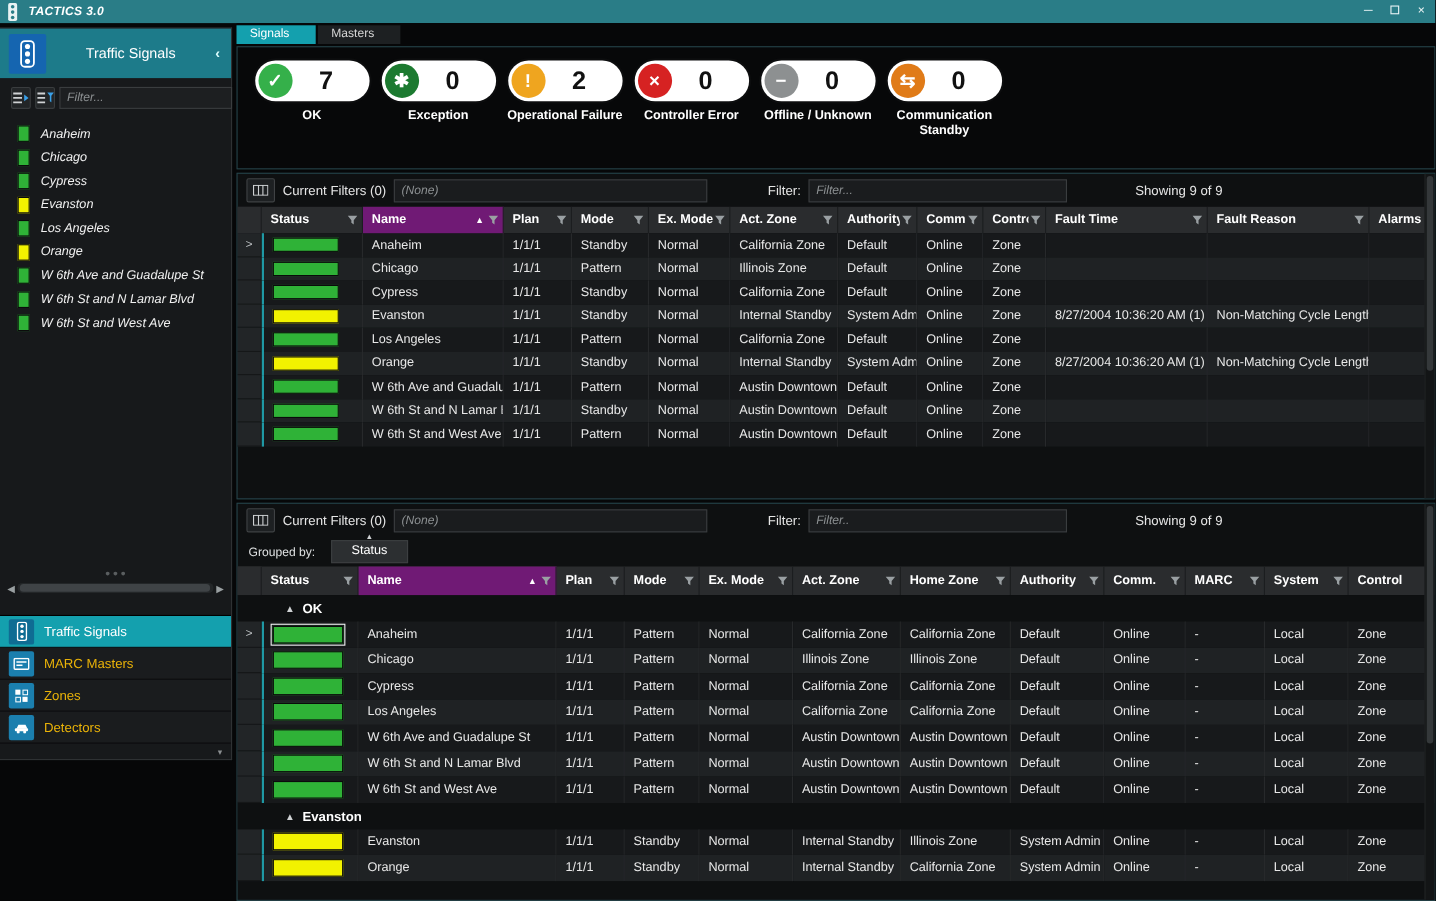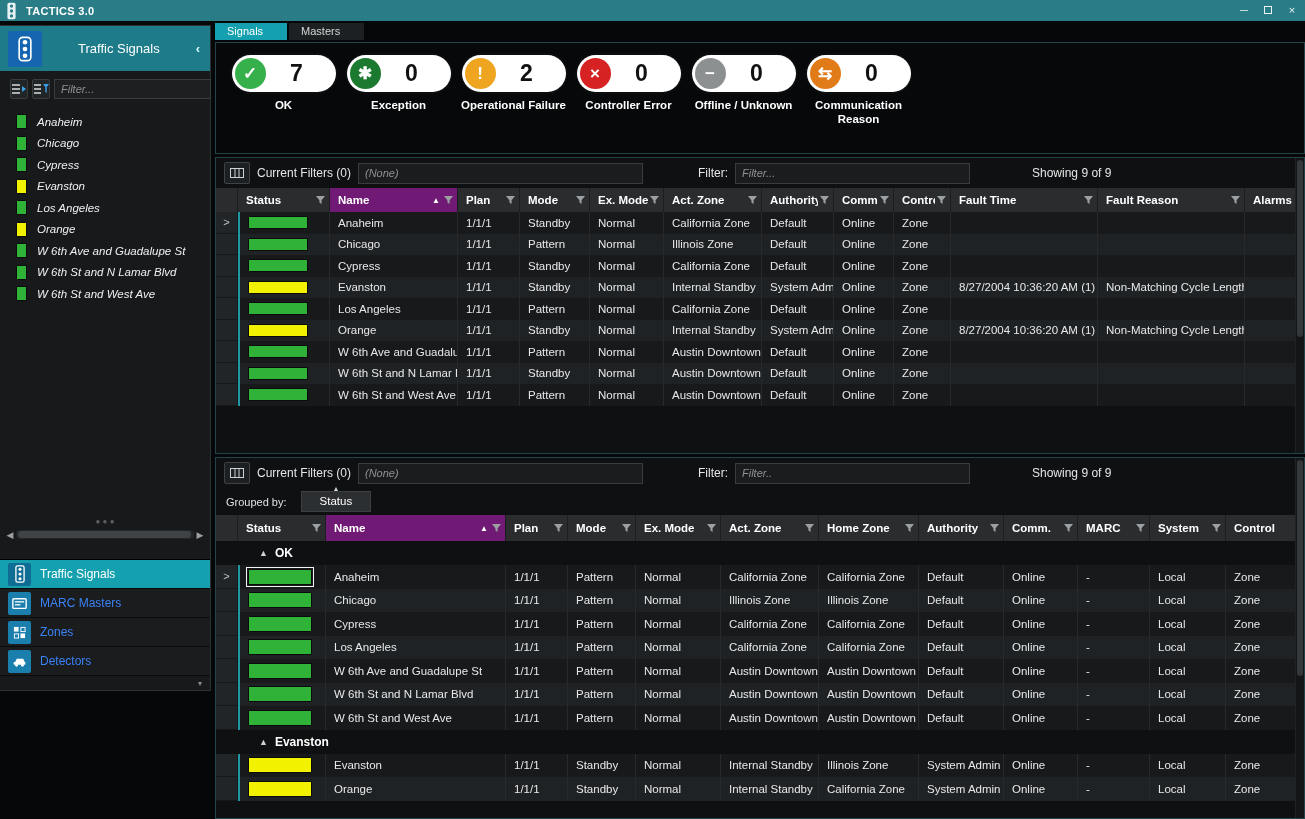--- a/index.html
+++ b/index.html
@@ -10,21 +10,21 @@
     font-family:"Liberation Sans", sans-serif;
     color:#e8e8e8; font-size:12px;
     -webkit-font-smoothing:antialiased;
   }
   
   .titlebar {
     height:21px; background:#2a7d87; display:flex; align-items:center;
     padding:0 6px; color:#fff;
   }
   .titlebar .app-icon { width:14px; height:16px; margin-right:6px; display:flex; align-items:center; }
-  .titlebar .title { font-weight:bold; font-size:11px; letter-spacing:.3px; }
+  .titlebar .title { font-style:italic; font-weight:bold; font-size:11px; letter-spacing:.3px; }
   .win-controls { margin-left:auto; display:flex; gap:10px; align-items:center; }
   .win-btn { color:#eaf4f5; font-size:11px; line-height:11px; cursor:default; width:14px; text-align:center; }
   .win-btn .sq { display:inline-block; width:8px; height:8px; border:1px solid #eaf4f5; }
 
   .app-body { display:flex; height:798px; }
 
   
   .sidebar {
     width:211px; min-width:211px; height:666px; margin-top:4px;
     background:#17191b; border:1px solid #2e3133; border-left:none;
@@ -57,21 +57,21 @@
   .hscroll .track { flex:1; height:9px; background:#232628; border-radius:4px; position:relative; }
   .hscroll .thumb { position:absolute; left:2px; top:1px; height:7px; width:97%; background:#3f4346; border-radius:4px; }
   .side-nav { border-top:1px solid #000; }
   .nav-item {
     height:29px; display:flex; align-items:center; gap:9px; padding:0 8px;
     background:#1a1c1e; border-bottom:1px solid #0a0b0c;
   }
   .nav-item.selected { background:#14a0ae; }
   .nav-item .nav-icon-box { width:23px; height:23px; background:#1b7fae; border-radius:2px; display:flex; align-items:center; justify-content:center; }
   .nav-item.selected .nav-icon-box { background:#0f6c93; }
-  .nav-item .nav-label { font-size:12px; color:#3b82f6; }
+  .nav-item .nav-label { font-size:12px; color:#eab308; }
   .nav-item.selected .nav-label { color:#fff; }
   .nav-overflow { height:14px; display:flex; justify-content:flex-end; padding-right:8px; color:#8a8e90; font-size:8px; align-items:center; }
 
   
   .main { flex:1; padding-left:4px; display:flex; flex-direction:column; }
   .tabs { height:19px; display:flex; align-items:flex-end; background:#060708; }
   .tab {
     padding:2px 24px 3px 12px; font-size:11px; color:#d5d5d5; background:#1d2022;
     margin-right:2px;
   }
@@ -348,21 +348,21 @@
             <span class="b-icon" style="background: rgb(141, 144, 145);">−</span>
             <span class="b-count">0</span>
           </div>
           <div class="b-label">Offline / Unknown</div>
         </div>
         <div class="badge">
           <div class="pill">
             <span class="b-icon" style="background: rgb(224, 123, 24);">⇆</span>
             <span class="b-count">0</span>
           </div>
-          <div class="b-label">Communication Reason</div>
+          <div class="b-label">Communication Standby</div>
         </div>
       </div>
 
     <div class="grid-panel grid-top">
       <div class="filterbar">
         <span class="grid-icon-btn">
           <svg viewBox="0 0 14 10" width="14" height="10">
               <rect x="0.5" y="0.5" width="13" height="9" fill="none" stroke="#cfd2d4"></rect>
               <line x1="5" y1="0.5" x2="5" y2="9.5" stroke="#cfd2d4"></line>
               <line x1="9" y1="0.5" x2="9" y2="9.5" stroke="#cfd2d4"></line>

